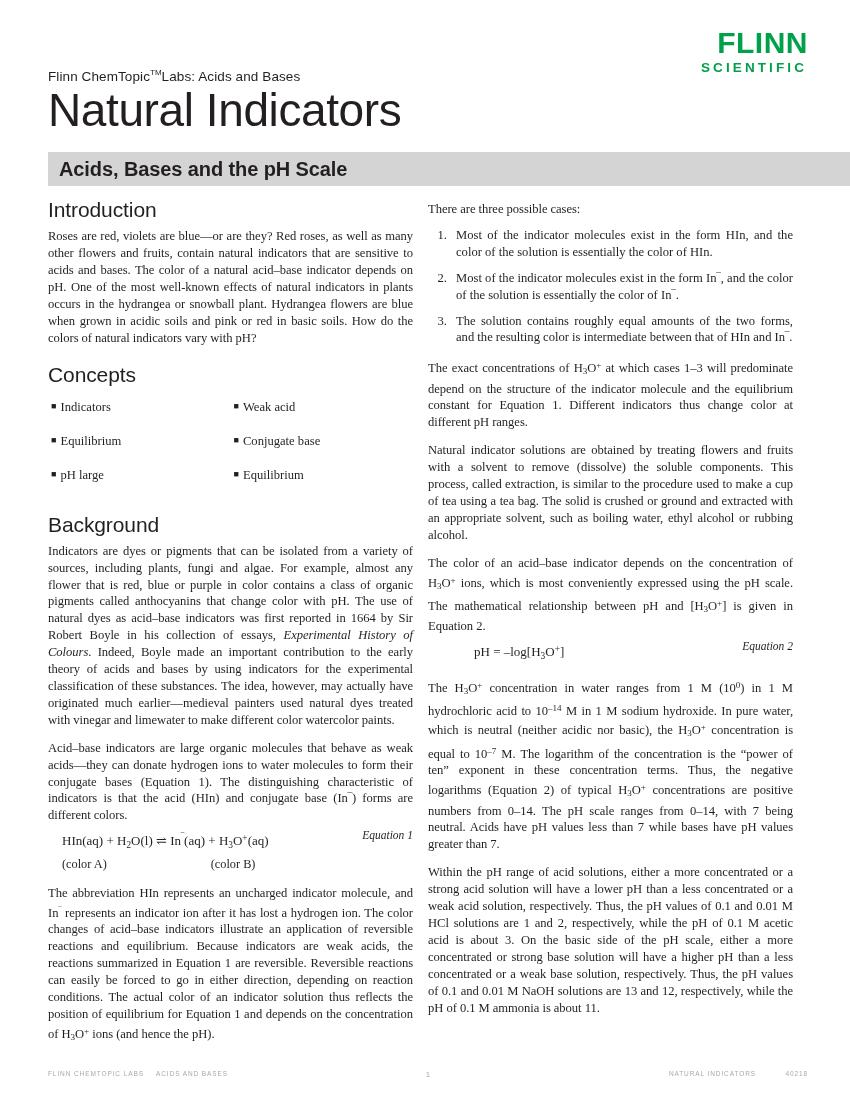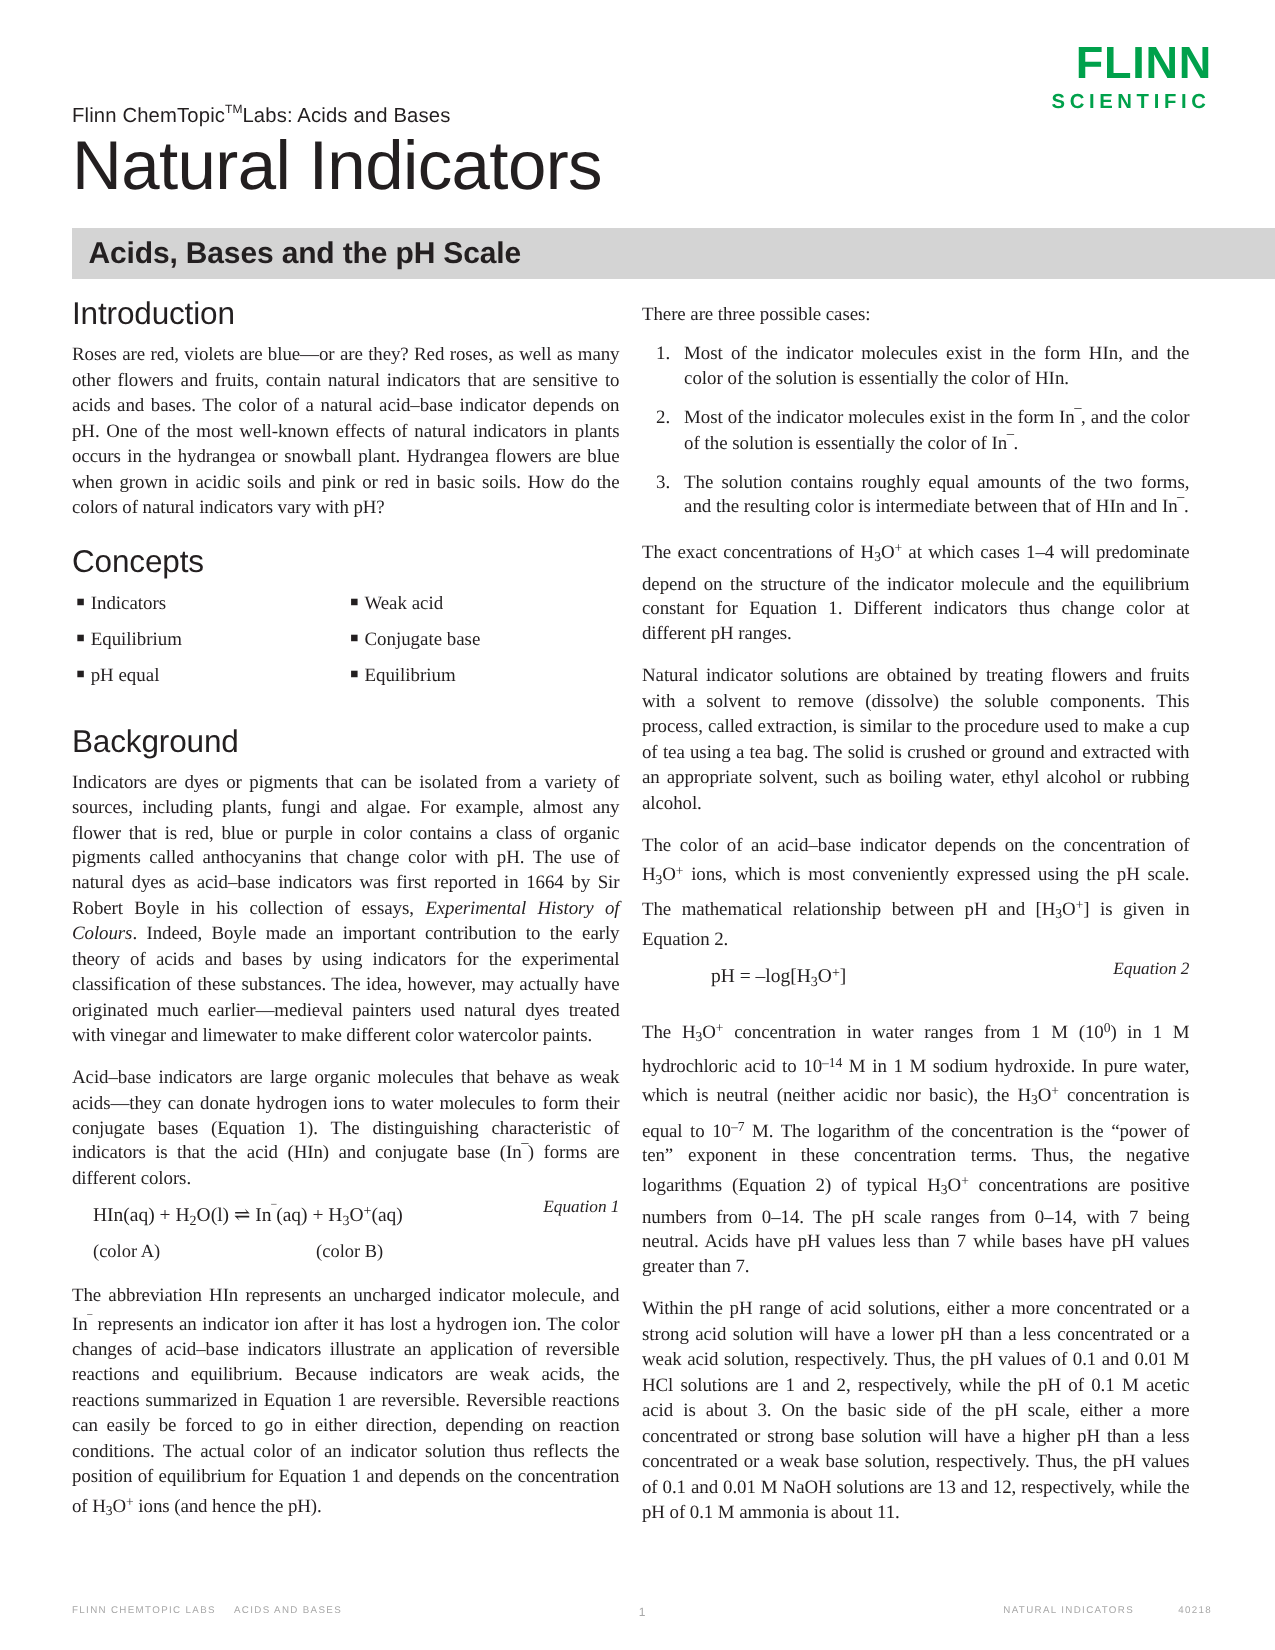--- a/index.html
+++ b/index.html
@@ -142,21 +142,21 @@
   .concepts {
     display: flex;
     margin: 2px 0 0 0;
     padding: 0;
   }
   .concepts .ccol {
     width: 50%;
   }
   .concepts .citem {
     font-size: 12.6px;
-    line-height: 14px;
+    line-height: 24px;
     color: #231f20;
     margin-bottom: 9px;
     padding-left: 3px;
   }
   .concepts .bullet {
     font-size: 9px;
     vertical-align: 2px;
     padding-right: 4px;
   }
 
@@ -247,21 +247,21 @@
     <div class="col col-left">
 
       <h2 class="sec">Introduction</h2>
       <p class="body">Roses are red, violets are blue—or are they? Red roses, as well as many other flowers and fruits, contain natural indicators that are sensitive to acids and bases. The color of a natural acid–base indicator depends on pH. One of the most well-known effects of natural indicators in plants occurs in the hydrangea or snowball plant. Hydrangea flowers are blue when grown in acidic soils and pink or red in basic soils. How do the colors of natural indicators vary with pH?</p>
 
       <h2 class="sec tight">Concepts</h2>
       <div class="concepts">
         <div class="ccol">
           <div class="citem"><span class="bullet">■</span><span>Indicators</span></div>
           <div class="citem"><span class="bullet">■</span><span>Equilibrium</span></div>
-          <div class="citem"><span class="bullet">■</span><span>pH equal</span></div>
+          <div class="citem"><span class="bullet">■</span><span>pH large</span></div>
         </div>
         <div class="ccol">
           <div class="citem"><span class="bullet">■</span><span>Weak acid</span></div>
           <div class="citem"><span class="bullet">■</span><span>Conjugate base</span></div>
           <div class="citem"><span class="bullet">■</span><span>Equilibrium</span></div>
         </div>
       </div>
 
       <h2 class="sec tight">Background</h2>
       <p class="body"><span>Indicators are dyes or pigments that can be isolated from a variety of sources, including plants, fungi and algae. For example, almost any flower that is red, blue or purple in color contains a class of organic pigments called anthocyanins that change color with pH. The use of natural dyes as acid–base indicators was first reported in 1664 by Sir Robert Boyle in his collection of essays, </span><em class="ital">Experimental History of Colours</em><span>. Indeed, Boyle made an important contribution to the early theory of acids and bases by using indicators for the experimental classification of these substances. The idea, however, may actually have originated much earlier—medieval painters used natural dyes treated with vinegar and limewater to make different color watercolor paints.</span></p>
@@ -280,21 +280,21 @@
 
     <div class="col col-right">
 
       <p class="body nospace">There are three possible cases:</p>
       <ol class="cases">
         <li>Most of the indicator molecules exist in the form HIn, and the color of the solution is essentially the color of HIn.</li>
         <li>Most of the indicator molecules exist in the form In‾, and the color of the solution is essentially the color of In‾.</li>
         <li>The solution contains roughly equal amounts of the two forms, and the resulting color is intermediate between that of HIn and In‾.</li>
       </ol>
 
-      <p class="body"><span>The exact concentrations of H</span><sub>3</sub><span>O</span><sup>+</sup><span> at which cases 1–4 will predominate depend on the structure of the indicator molecule and the equilibrium constant for Equation 1. Different indicators thus change color at different pH ranges.</span></p>
+      <p class="body"><span>The exact concentrations of H</span><sub>3</sub><span>O</span><sup>+</sup><span> at which cases 1–3 will predominate depend on the structure of the indicator molecule and the equilibrium constant for Equation 1. Different indicators thus change color at different pH ranges.</span></p>
 
       <p class="body">Natural indicator solutions are obtained by treating flowers and fruits with a solvent to remove (dissolve) the soluble components. This process, called extraction, is similar to the procedure used to make a cup of tea using a tea bag. The solid is crushed or ground and extracted with an appropriate solvent, such as boiling water, ethyl alcohol or rubbing alcohol.</p>
 
       <p class="body nospace"><span>The color of an acid–base indicator depends on the concentration of H</span><sub>3</sub>O<sup>+</sup><span> ions, which is most conveniently expressed using the pH scale. The mathematical relationship between pH and [H</span><sub>3</sub>O<sup>+</sup><span>] is given in Equation 2.</span></p>
 
       <div class="eqblock">
         <div class="eqline indent2"><span>pH = –log[H</span><sub>3</sub><span>O</span><sup>+</sup><span>]</span></div>
         <div class="eqlabel">Equation 2</div>
       </div>
 

